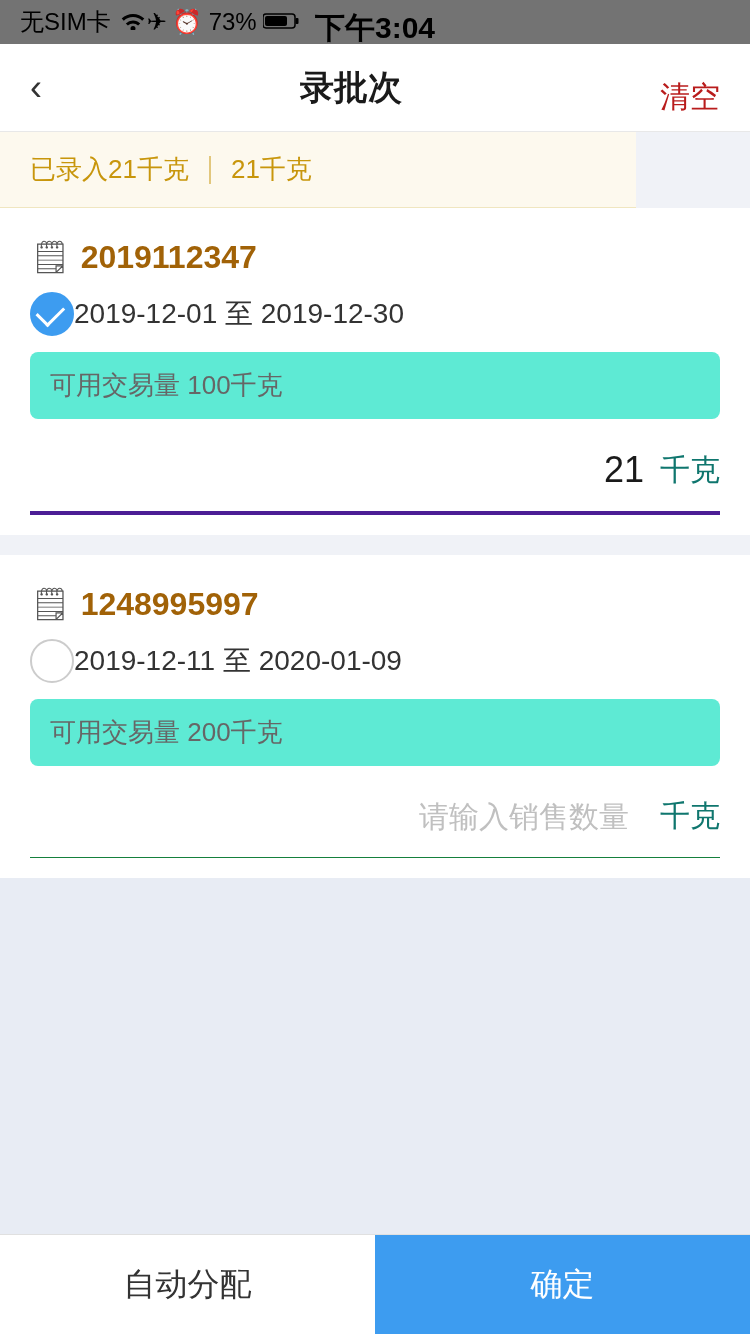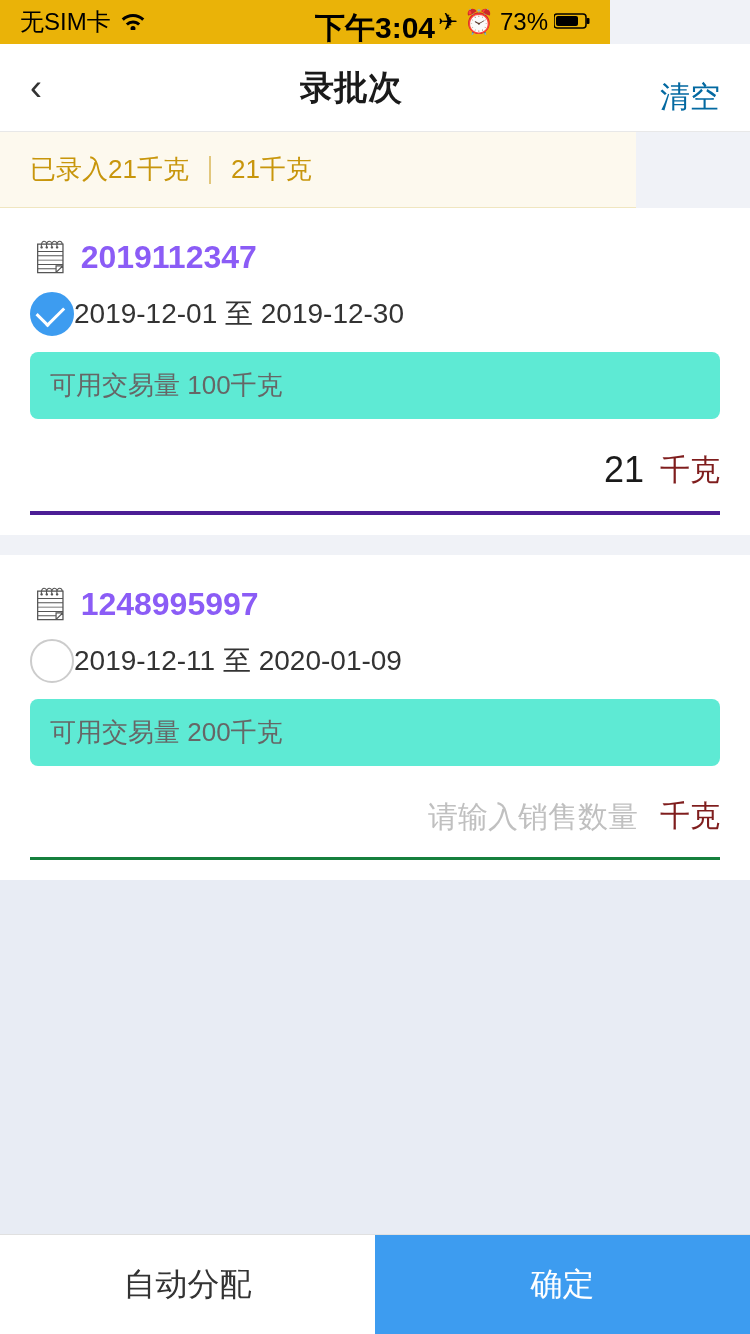--- a/index.html
+++ b/index.html
@@ -8,26 +8,25 @@
       font-family: -apple-system, "PingFang SC", "Helvetica Neue", Arial, sans-serif;
       width: 750px;
       min-height: 1334px;
       background: #f0f2f7;
       font-size: 28px;
       overflow-x: hidden;
     }
 
     
     .status-bar {
-      width: 610px;
+      width: 750px;
       height: 44px;
-      background: #eab308;
-      display: flex;
-      align-items: center;
-      justify-content: space-between;
+      background: #737373;
+      display: flex;
+      align-items: center;
       padding: 0 20px;
       font-size: 24px;
       font-weight: 500;
       color: #000;
     }
     .status-left {
       display: flex;
       align-items: center;
       gap: 8px;
     }
@@ -63,21 +62,21 @@
       cursor: pointer;
     }
     .nav-title {
       font-size: 34px;
       font-weight: 700;
       color: #1a1a1a;
       text-align: right;
     }
     .nav-action {
       font-size: 30px;
-      color: #0369a1;
+      color: #b91c1c;
       cursor: pointer;
       margin-top: 20px;
     }
 
     
     .info-banner {
       width: 636px;
       background: #fdf9ee;
       padding: 20px 30px;
       display: flex;
@@ -110,21 +109,21 @@
       gap: 10px;
       margin-bottom: 16px;
     }
     .batch-icon {
       font-size: 32px;
       color: #555;
     }
     .batch-id {
       font-size: 32px;
       font-weight: 600;
-      color: #8b5cf6;
+      color: #a16207;
     }
 
     .batch-row {
       display: flex;
       align-items: center;
       margin-bottom: 16px;
     }
     .radio-circle {
       width: 44px;
       height: 44px;
@@ -170,30 +169,30 @@
       padding: 10px 0 20px 0;
       border-bottom: 4px solid #4c1d95;
     }
     .quantity-value {
       font-size: 36px;
       color: #1a1a1a;
       font-weight: 500;
     }
     .quantity-unit {
       font-size: 30px;
-      color: #7f1d1d;
+      color: #0f766e;
     }
 
     .quantity-input-row {
       display: flex;
       align-items: center;
       justify-content: flex-end;
-      gap: 7px;
+      gap: 16px;
       padding: 10px 0 20px 0;
-      border-bottom: 3px solid #15803d;
+      border-bottom: 1px solid #15803d;
     }
     .quantity-input {
       border: none;
       outline: none;
       font-size: 30px;
       color: #ccc;
       text-align: right;
       background: transparent;
       width: 300px;
     }

